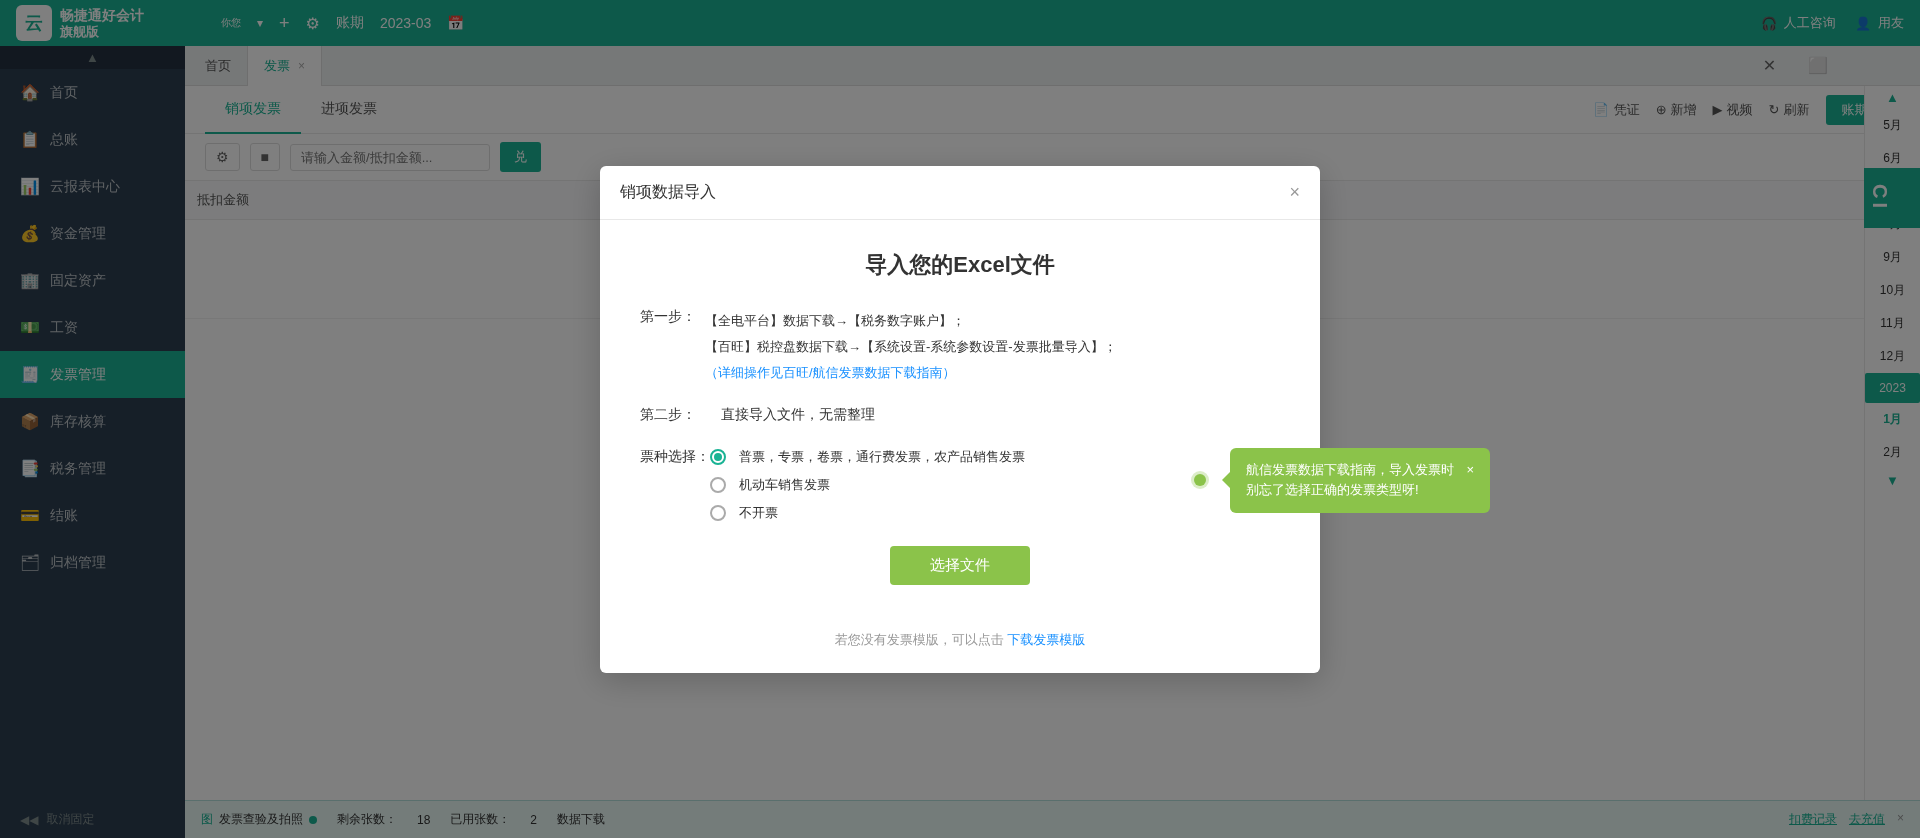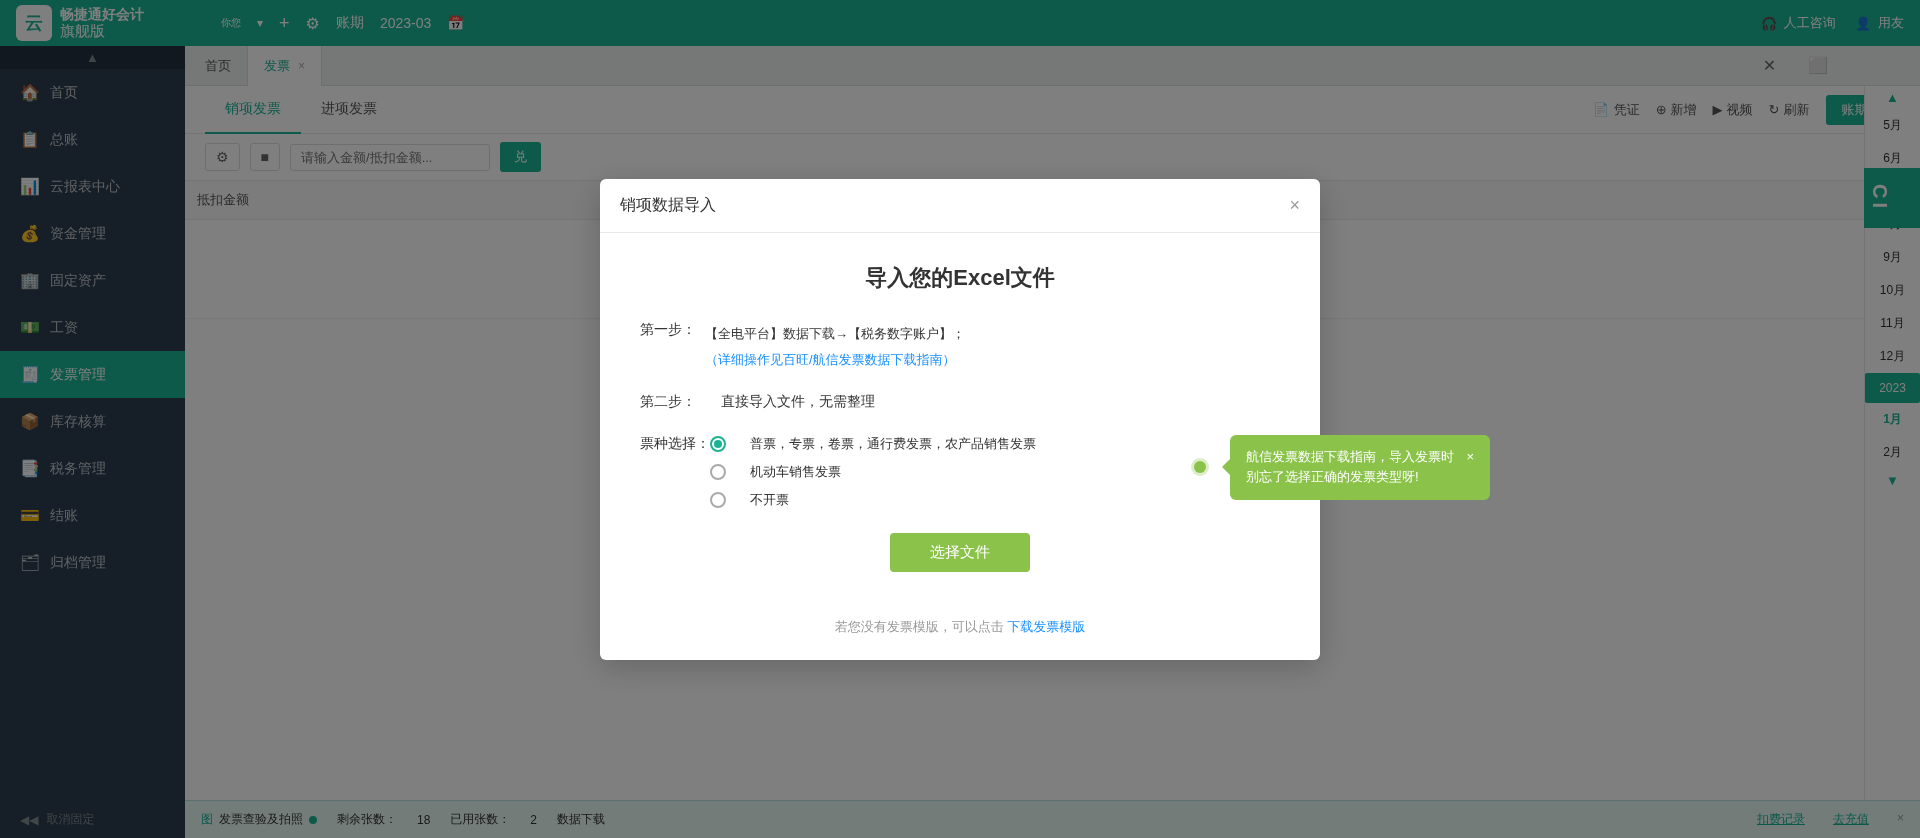--- a/index.html
+++ b/index.html
@@ -14,21 +14,21 @@
     .logo-area {
       width: 185px; display: flex; align-items: center; gap: 8px;
       color: white; font-size: 15px; font-weight: bold;
     }
     .logo-icon {
       width: 36px; height: 36px; background: white; border-radius: 6px;
       display: flex; align-items: center; justify-content: center;
       color: #1ab394; font-size: 18px; font-weight: bold;
     }
     .logo-text { line-height: 1.2; }
-    .logo-text .sub { font-size: 15px; font-weight: normal; }
+    .logo-text .sub { font-size: 13px; font-weight: bold; }
 
     .header-mid { flex: 1; display: flex; align-items: center; gap: 16px; color: white; padding-left: 20px; }
     .header-company { font-size: 10px; }
     .header-arrow { font-size: 12px; }
     .header-plus { font-size: 18px; cursor: pointer; }
     .header-gear { font-size: 16px; cursor: pointer; }
     .header-period { font-size: 14px; }
     .header-period-icon { font-size: 14px; }
 
     .header-right { display: flex; align-items: center; gap: 20px; color: white; }
@@ -145,21 +145,21 @@
     
     .bottom-bar {
       position: fixed; bottom: 0; left: 185px; right: 0; height: 38px;
       background: #e8f8f5; border-top: 1px solid #b2dfdb;
       display: flex; align-items: center; padding: 0 16px; gap: 20px;
       font-size: 12px; color: #333;
     }
     .bottom-bar-item { display: flex; align-items: center; gap: 6px; }
     .bottom-dot { width: 8px; height: 8px; background: #1ab394; border-radius: 50%; }
     .bottom-link { color: #1ab394; cursor: pointer; text-decoration: underline; }
-    .bottom-right { margin-left: auto; display: flex; align-items: flex-start; gap: 28px; }
+    .bottom-right { margin-left: auto; display: flex; align-items: flex-start; gap: 12px; }
 
     
     .modal-overlay {
       position: fixed; inset: 0; background: rgba(0,0,0,0.5);
       display: flex; align-items: center; justify-content: center;
       z-index: 200;
     }
     .modal {
       background: white; border-radius: 6px; width: 720px;
       box-shadow: 0 8px 32px rgba(0,0,0,0.2);
@@ -175,21 +175,21 @@
     .modal-title {
       text-align: center; font-size: 22px; font-weight: bold; color: #333;
       margin-bottom: 28px;
     }
     .step-row { margin-bottom: 20px; display: flex; align-items: flex-start; gap: 0; }
     .step-label { font-size: 14px; color: #333; font-weight: 500; min-width: 65px; }
     .step-content { font-size: 13px; color: #333; line-height: 2; }
     .step2-row { margin-bottom: 24px; display: flex; align-items: center; gap: 16px; }
     .ticket-row { }
     .radio-group { display: flex; flex-direction: column; gap: 10px; }
-    .radio-item { display: flex; align-items: center; gap: 24px; font-size: 13px; color: #333; }
+    .radio-item { display: flex; align-items: center; gap: 13px; font-size: 13px; color: #333; }
     .radio-circle {
       width: 16px; height: 16px; border-radius: 50%; border: 2px solid #aaa;
       display: flex; align-items: center; justify-content: center; flex-shrink: 0;
     }
     .radio-circle.selected { border-color: #1ab394; }
     .radio-circle.selected::after {
       content: ''; width: 8px; height: 8px; border-radius: 50%; background: #1ab394;
     }
     .select-file-btn {
       display: block; margin: 24px auto 0; background: #8bc34a; color: white;
@@ -448,20 +448,21 @@
       <span>销项数据导入</span>
       <span class="modal-close">×</span>
     </div>
     <div class="modal-body">
       <div class="modal-title">导入您的Excel文件</div>
 
       <div class="step-row">
         <span class="step-label">第一步：</span>
         <div class="step-content">
           <div>【全电平台】数据下载→【税务数字账户】；</div>
+          <div>【百旺】税控盘数据下载→【系统设置-系统参数设置-发票批量导入】；</div>
           <div style="color:#1890ff;cursor:pointer;">（详细操作见百旺/航信发票数据下载指南）</div>
         </div>
       </div>
 
       <div class="step2-row">
         <span class="step-label">第二步：</span>
         <span style="font-size:14px;color:#333;">直接导入文件，无需整理</span>
       </div>
 
       <div class="ticket-row">

